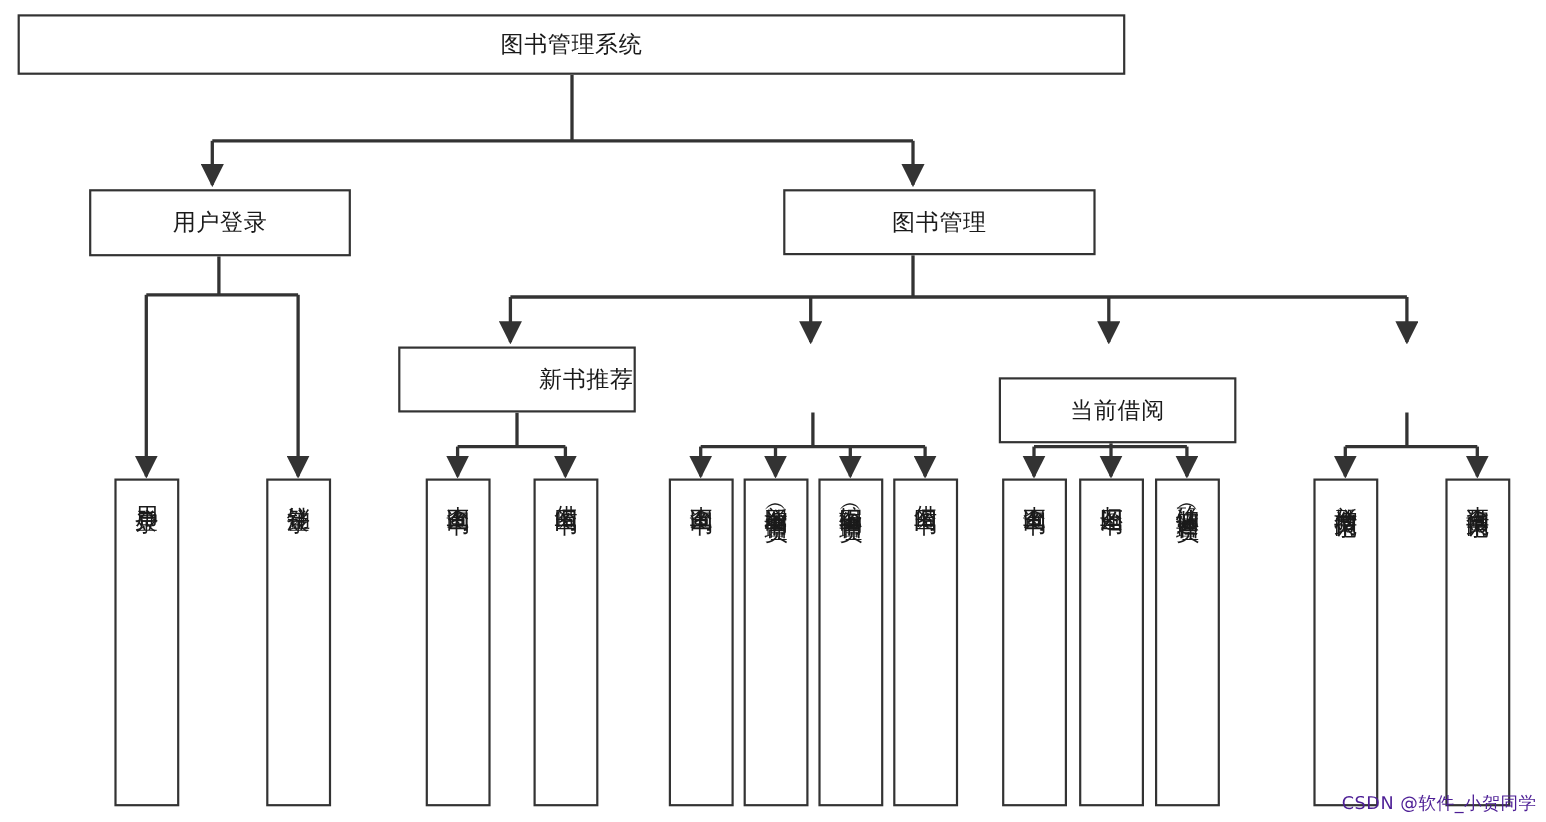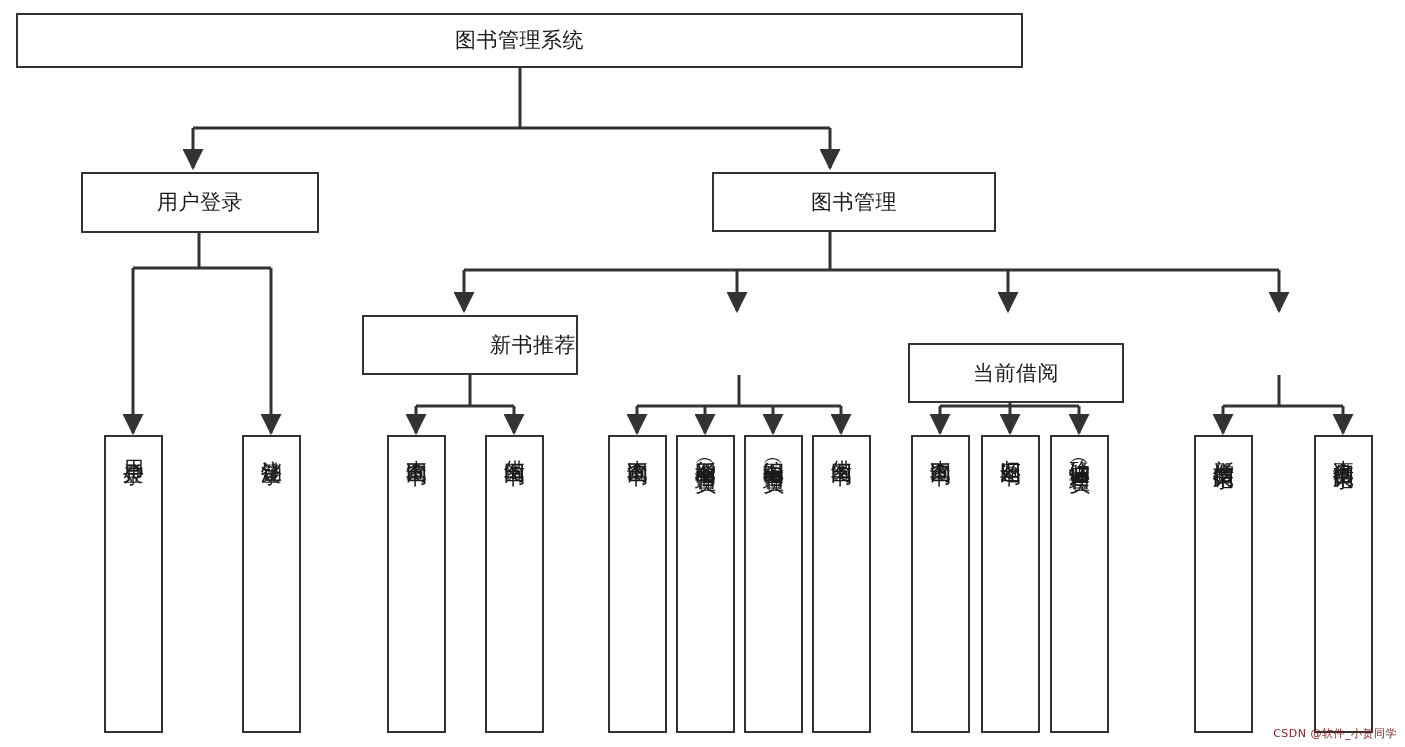--- a/index.html
+++ b/index.html
@@ -53,22 +53,22 @@
     writing-mode: vertical-rl;
     text-orientation: upright;
     font-size: 21px;
     line-height: 1.05;
     letter-spacing: 2px;
   }
   #watermark {
     position: absolute;
     right: 8px;
     bottom: 6px;
-    font-size: 11px;
-    color: #7f1d1d;
+    font-size: 16px;
+    color: #4c1d95;
     white-space: nowrap;
     pointer-events: none;
     letter-spacing: 0.5px;
   }
 </style>
 </head>
 <body>
 
 <div id="canvas">
 

